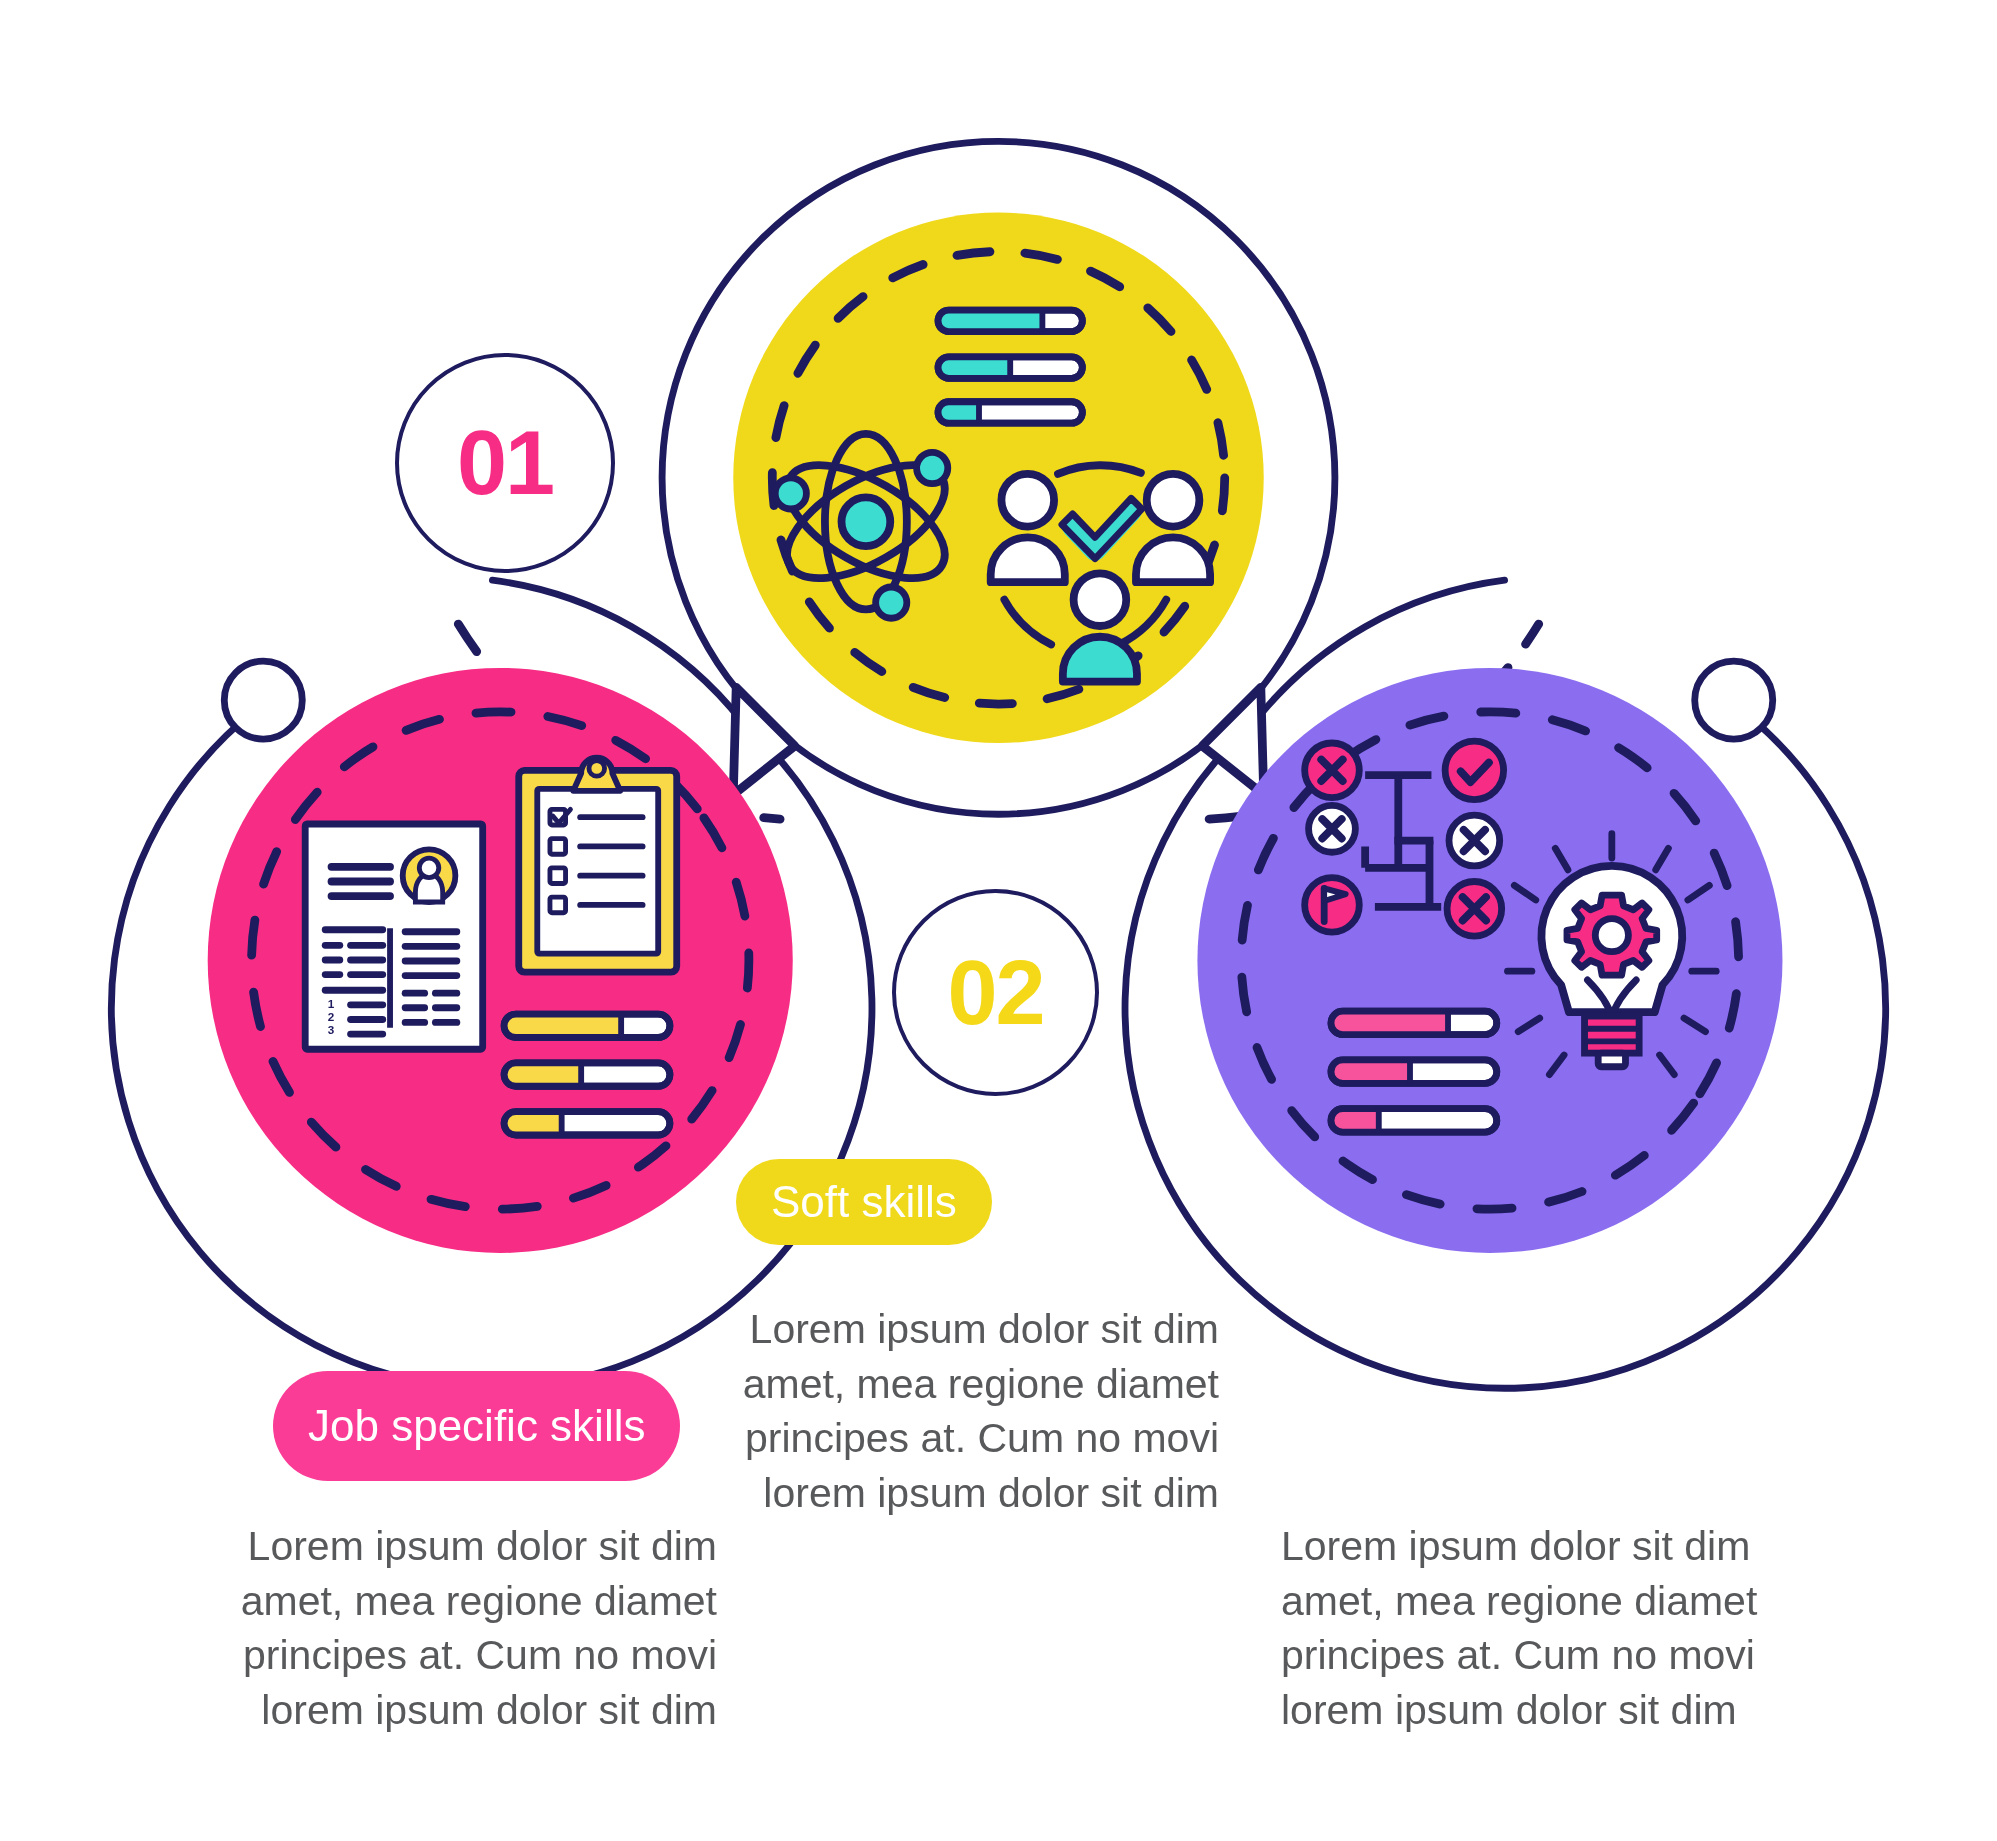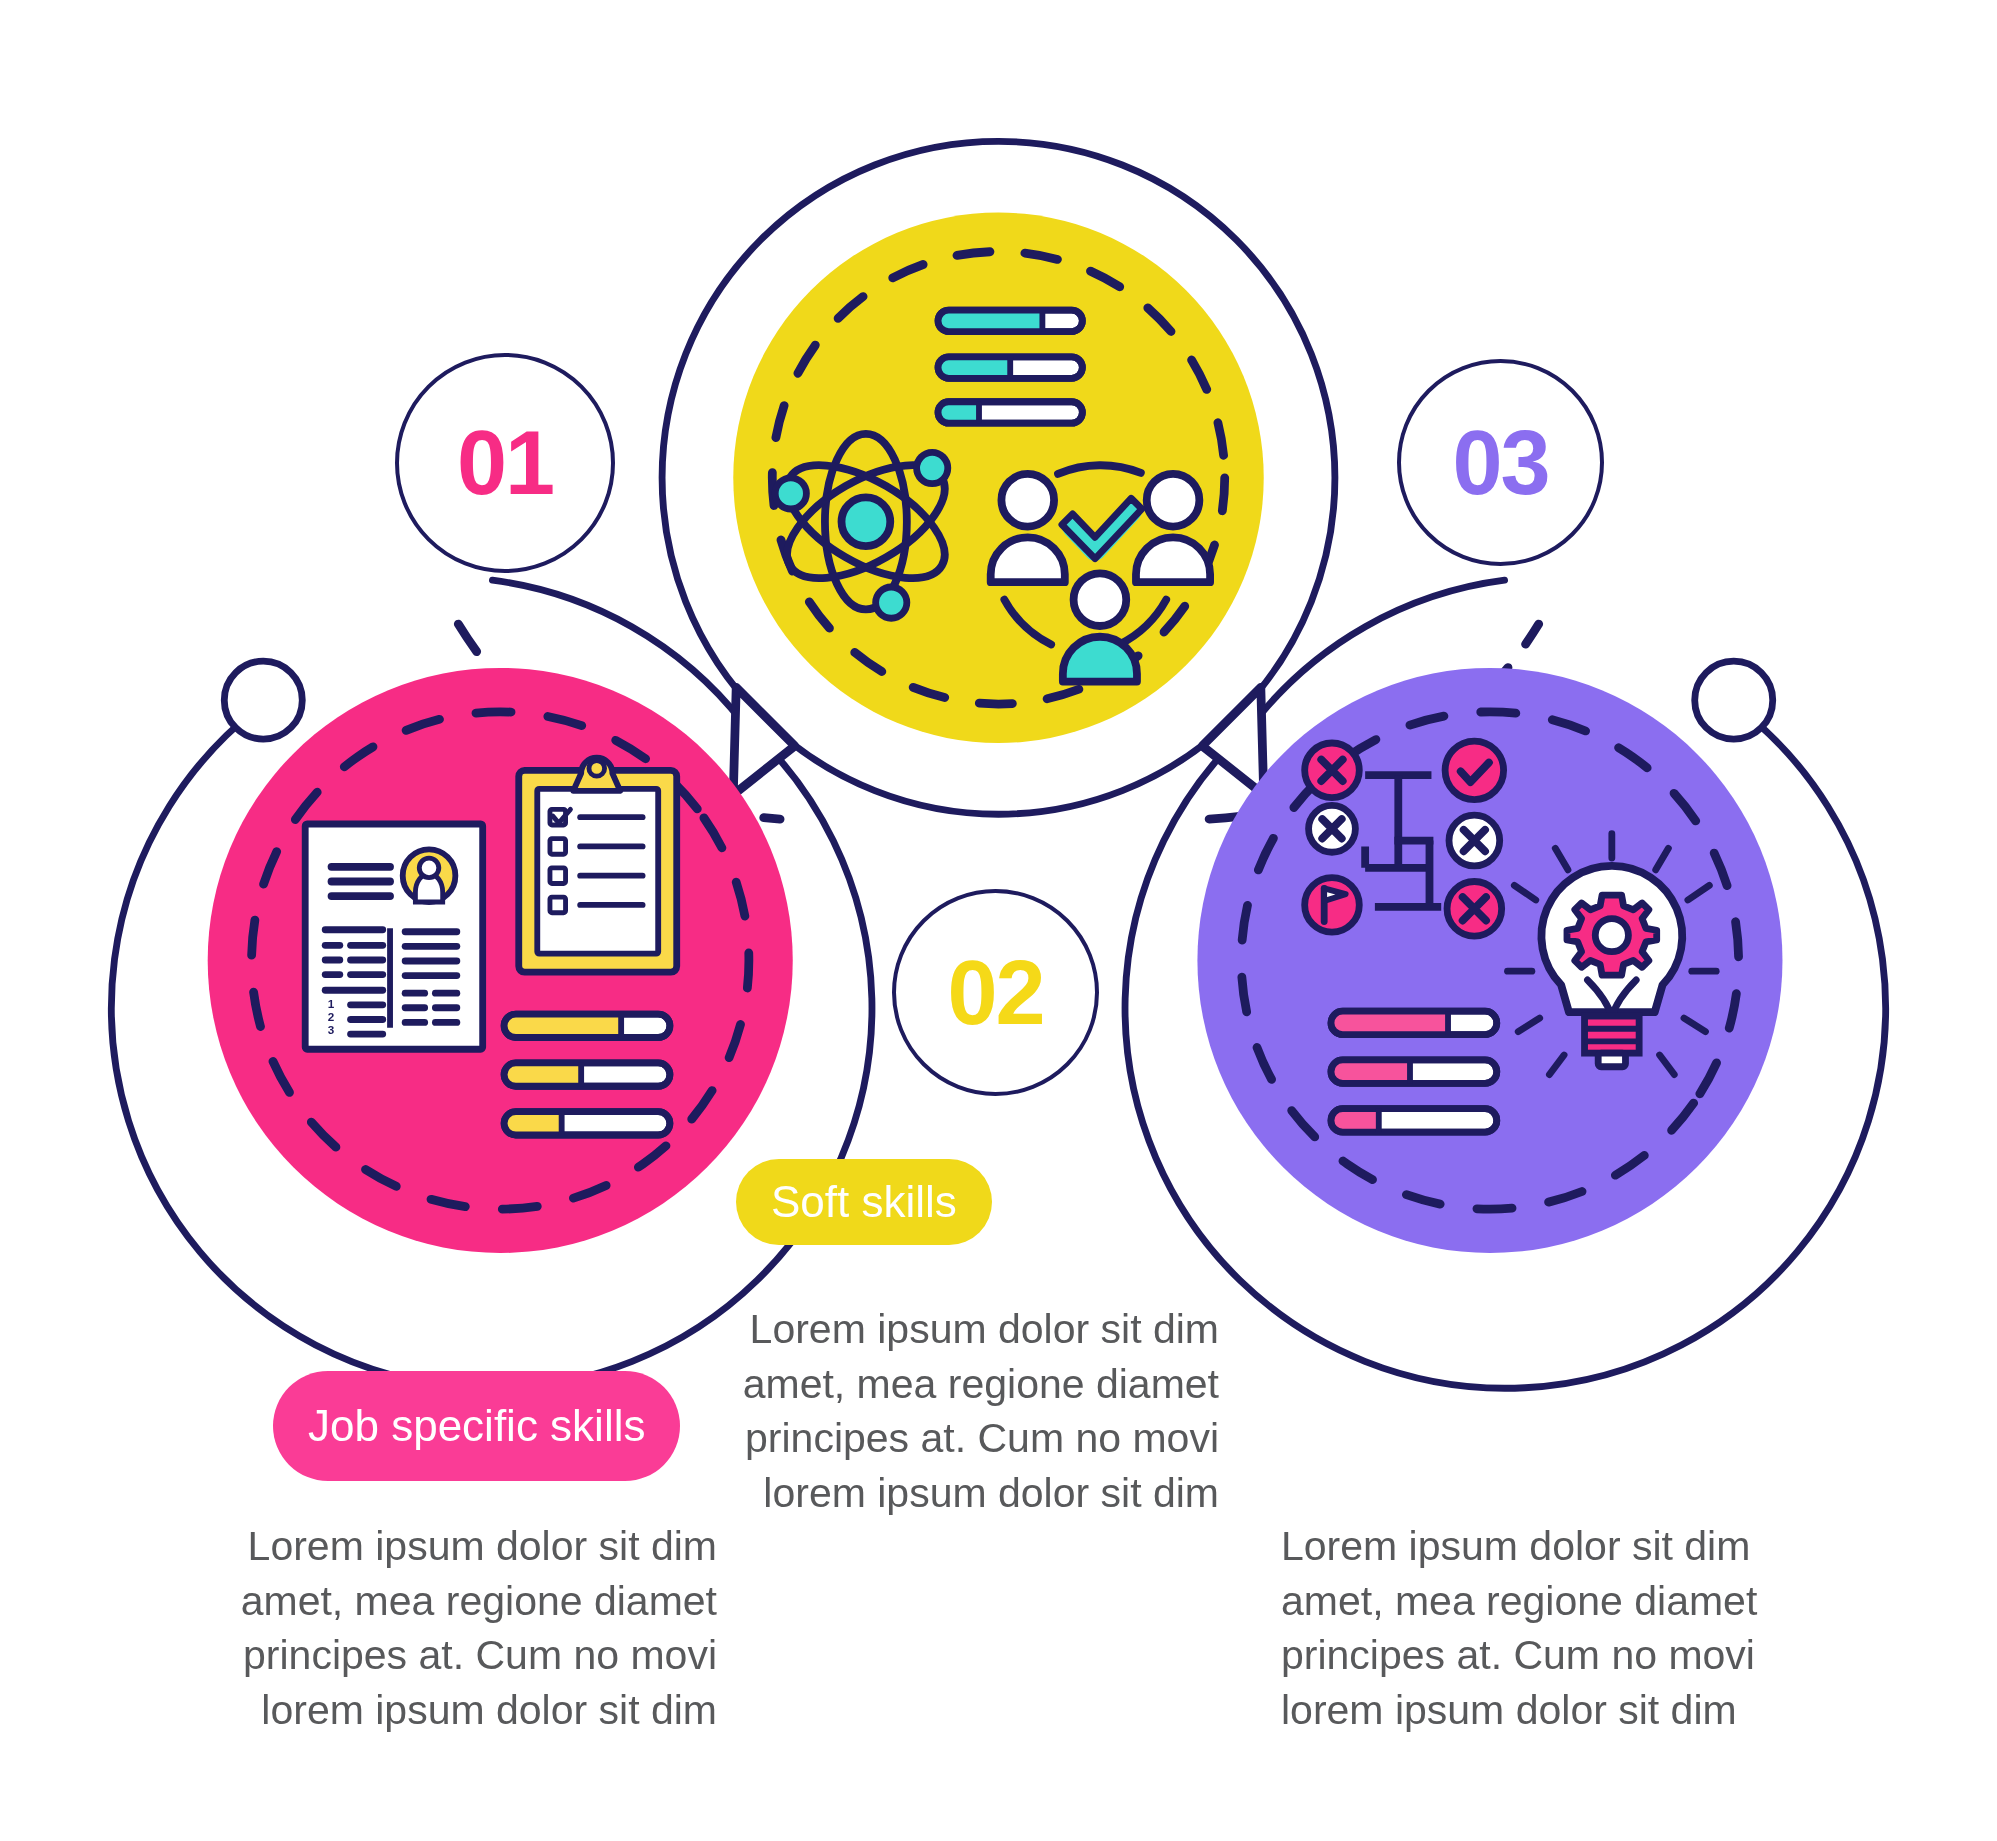--- a/index.html
+++ b/index.html
@@ -283,23 +283,20 @@
   </svg>
 
   <div class="num-badge" style="left:395px;top:353px;width:220px;height:220px;">
     <span style="color:#F72C85;">01</span>
   </div>
 
   <div class="num-badge" style="left:892px;top:889px;width:207px;height:207px;">
     <span style="color:#F5D918;text-align:center;">02</span>
   </div>
 
-  <div class="num-badge" style="left:1397px;top:359px;width:207px;height:207px;">
-    <span style="color:#8B6EF0;">03</span>
-  </div>
 
   <div class="pill" style="left:273px;top:1371px;height:110px;background:#FA3C96;">
     <span>Job specific skills</span>
   </div>
 
   <div class="pill" style="left:736px;top:1159px;height:86px;background:#F0D91A;">
     <span>Soft skills</span>
   </div>
 
 

